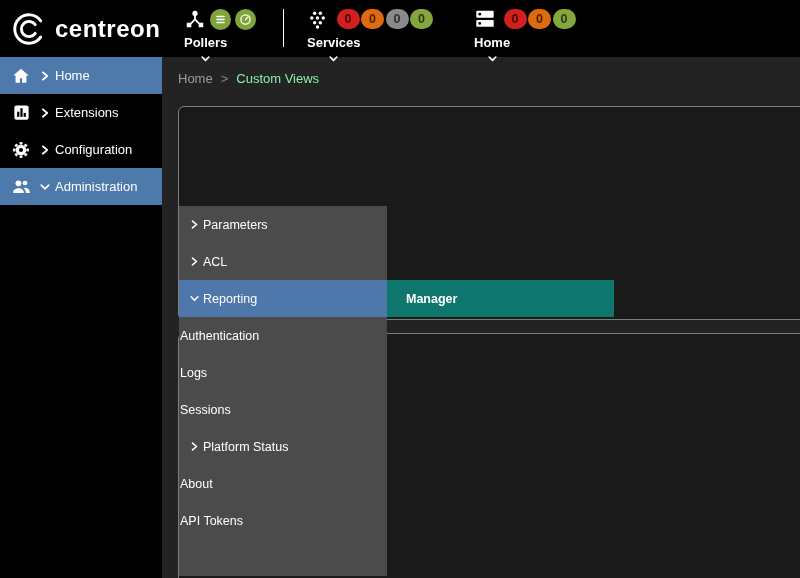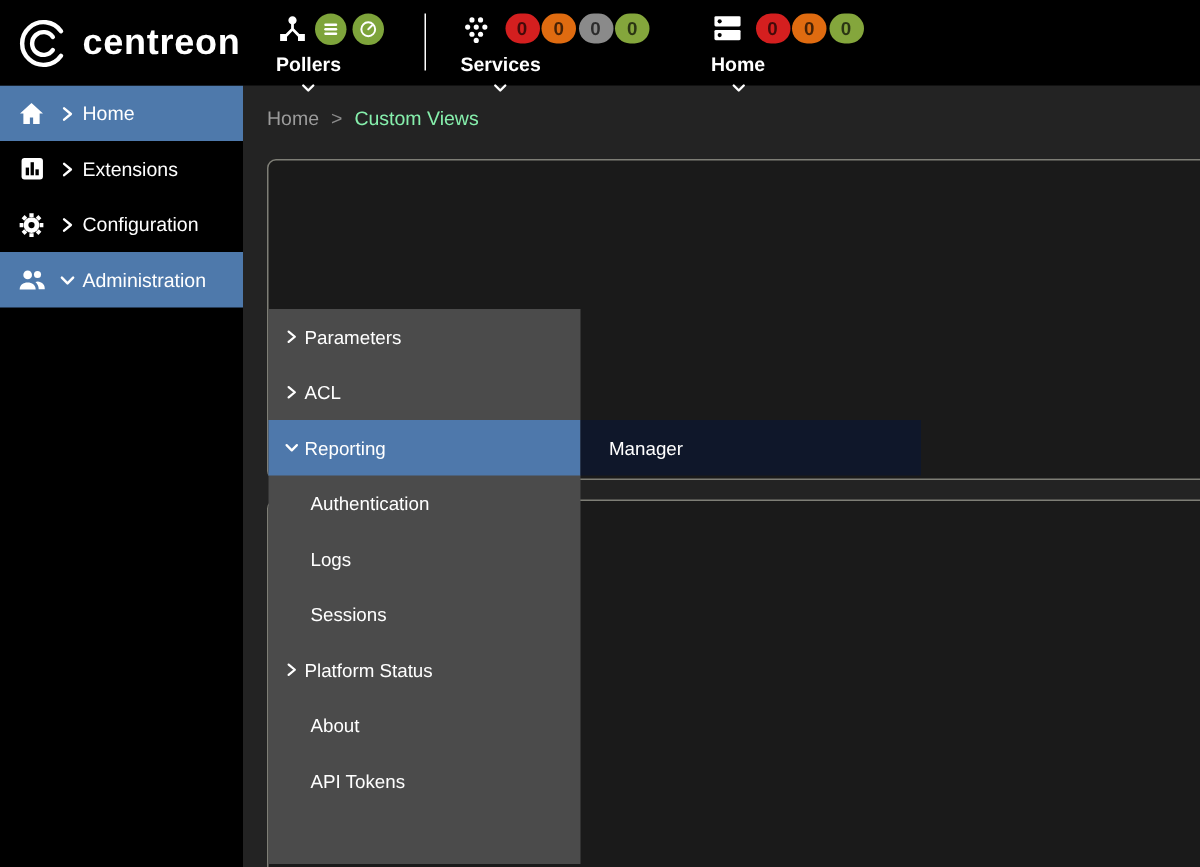--- a/index.html
+++ b/index.html
@@ -37,24 +37,24 @@
   .bc-current{color:#86efac;}
   .bc-sep{color:#8a8a8a;}
   .panel{position:absolute;left:16px;right:-8px;background:#1a1a1a;border:1px solid #7e7e76;border-radius:6px;}
   .panel1{top:49px;height:212px;}
   .panel2{top:276px;bottom:-8px;}
 
   
   .submenu{position:absolute;left:179px;top:206px;width:208px;height:370px;background:#4b4b4b;z-index:18;}
   .sub-item{height:37px;display:flex;align-items:center;color:#fff;font-size:12.5px;font-weight:500;cursor:pointer;}
   .sub-item .sub-chev{width:18px;margin-left:6px;display:grid;place-items:center;}
-  .sub-item.plain{padding-left:28px;}
+  .sub-item.plain{padding-left:1px;}
   .sub-item.active{background:#4e78ab;}
-  .flyout{position:absolute;left:208px;top:74px;width:208px;height:37px;background:#0f172a;
-          display:flex;align-items:center;padding-left:19px;color:#fff;font-size:12.5px;font-weight:400;cursor:pointer;z-index:19;}
+  .flyout{position:absolute;left:208px;top:74px;width:208px;height:37px;background:#0f766e;
+          display:flex;align-items:center;padding-left:19px;color:#fff;font-size:12.5px;font-weight:700;cursor:pointer;z-index:19;}
 
   svg{display:block;}
 </style>
 </head>
 <body>
 
 <div class="screen">
 
   <header class="topbar">
 

